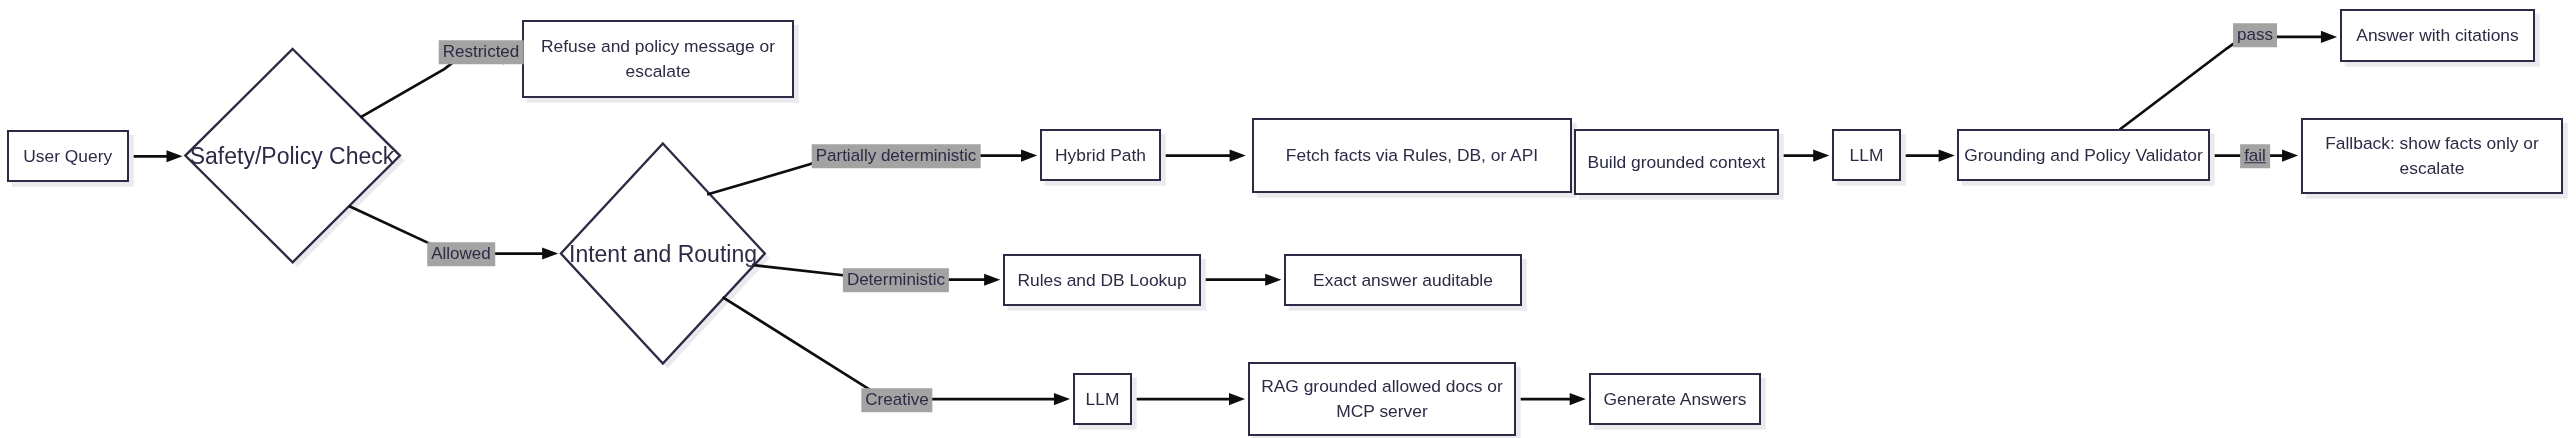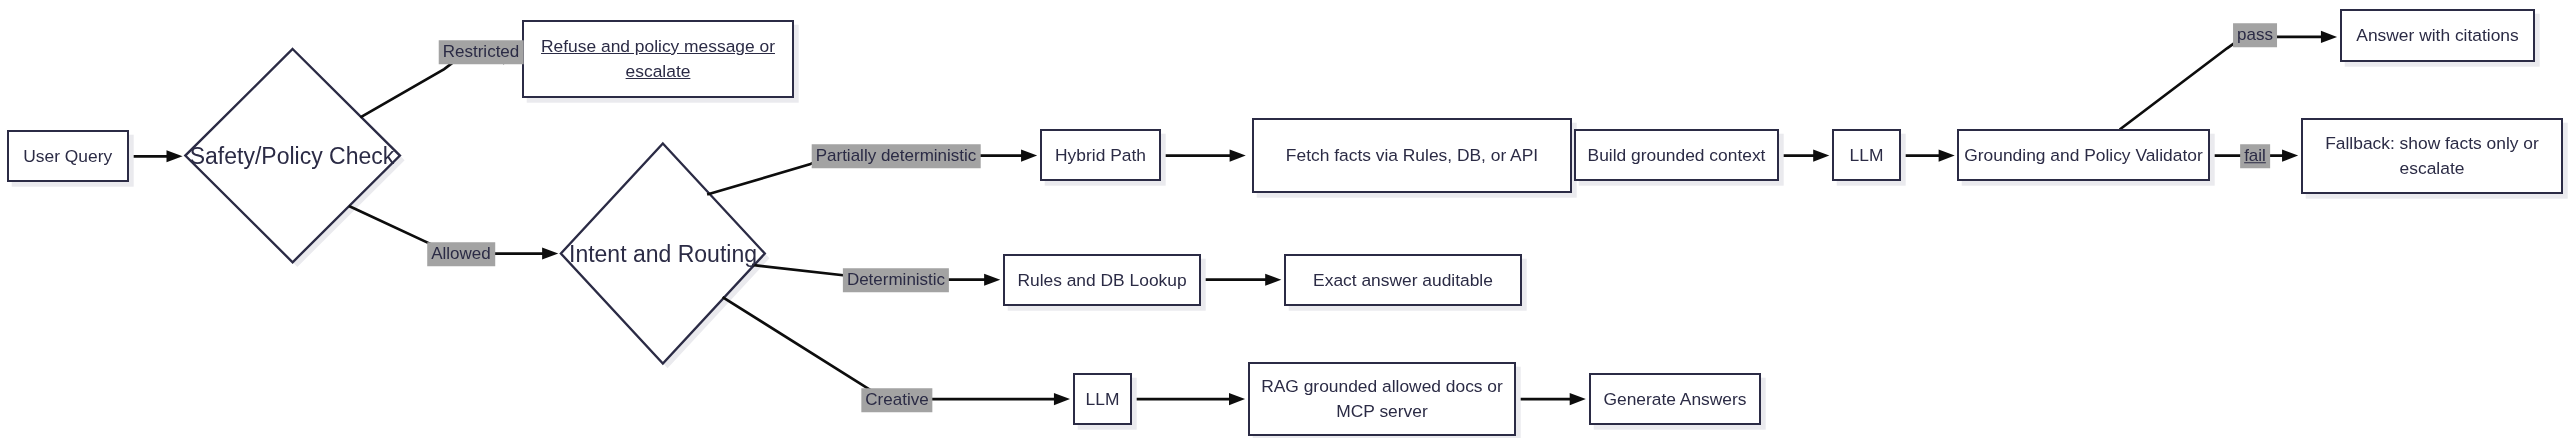--- a/index.html
+++ b/index.html
@@ -134,33 +134,33 @@
     <polygon class="arrowhead" points="1856,595 1832,586 1832,604"></polygon>
 
     <path class="edge-line" d="M2260,595 H2342"></path>
     <polygon class="arrowhead" points="2364,595 2340,586 2340,604"></polygon>
   </svg>
 
   <div class="node" style="left:6.7px; top:130px; width:122px; height:52px;">
     <span>User Query</span>
   </div>
 
-  <div class="node wrap" style="left:522px; top:20px; width:272px; height:78px;text-decoration:underline;">
+  <div class="node wrap" style="left:522px; top:20px; width:272px; height:78px;">
     <span>Refuse and policy message or escalate</span>
   </div>
 
   <div class="node" style="left:1040px; top:129px; width:121px; height:52px;">
     <span>Hybrid Path</span>
   </div>
 
   <div class="node wrap" style="left:1252px; top:118px; width:320px; height:75px;">
     <span>Fetch facts via Rules, DB, or API</span>
   </div>
 
-  <div class="node" style="left:1574px; top:129px; width:205px; height:52px;">
+  <div class="node" style="left:1574px; top:129px; width:205px; height:66px;">
     <span>Build grounded context</span>
   </div>
 
   <div class="node" style="left:1832px; top:129px; width:69px; height:52px;">
     <span>LLM</span>
   </div>
 
   <div class="node" style="left:1957px; top:129px; width:253px; height:52px;">
     <span>Grounding and Policy Validator</span>
   </div>

